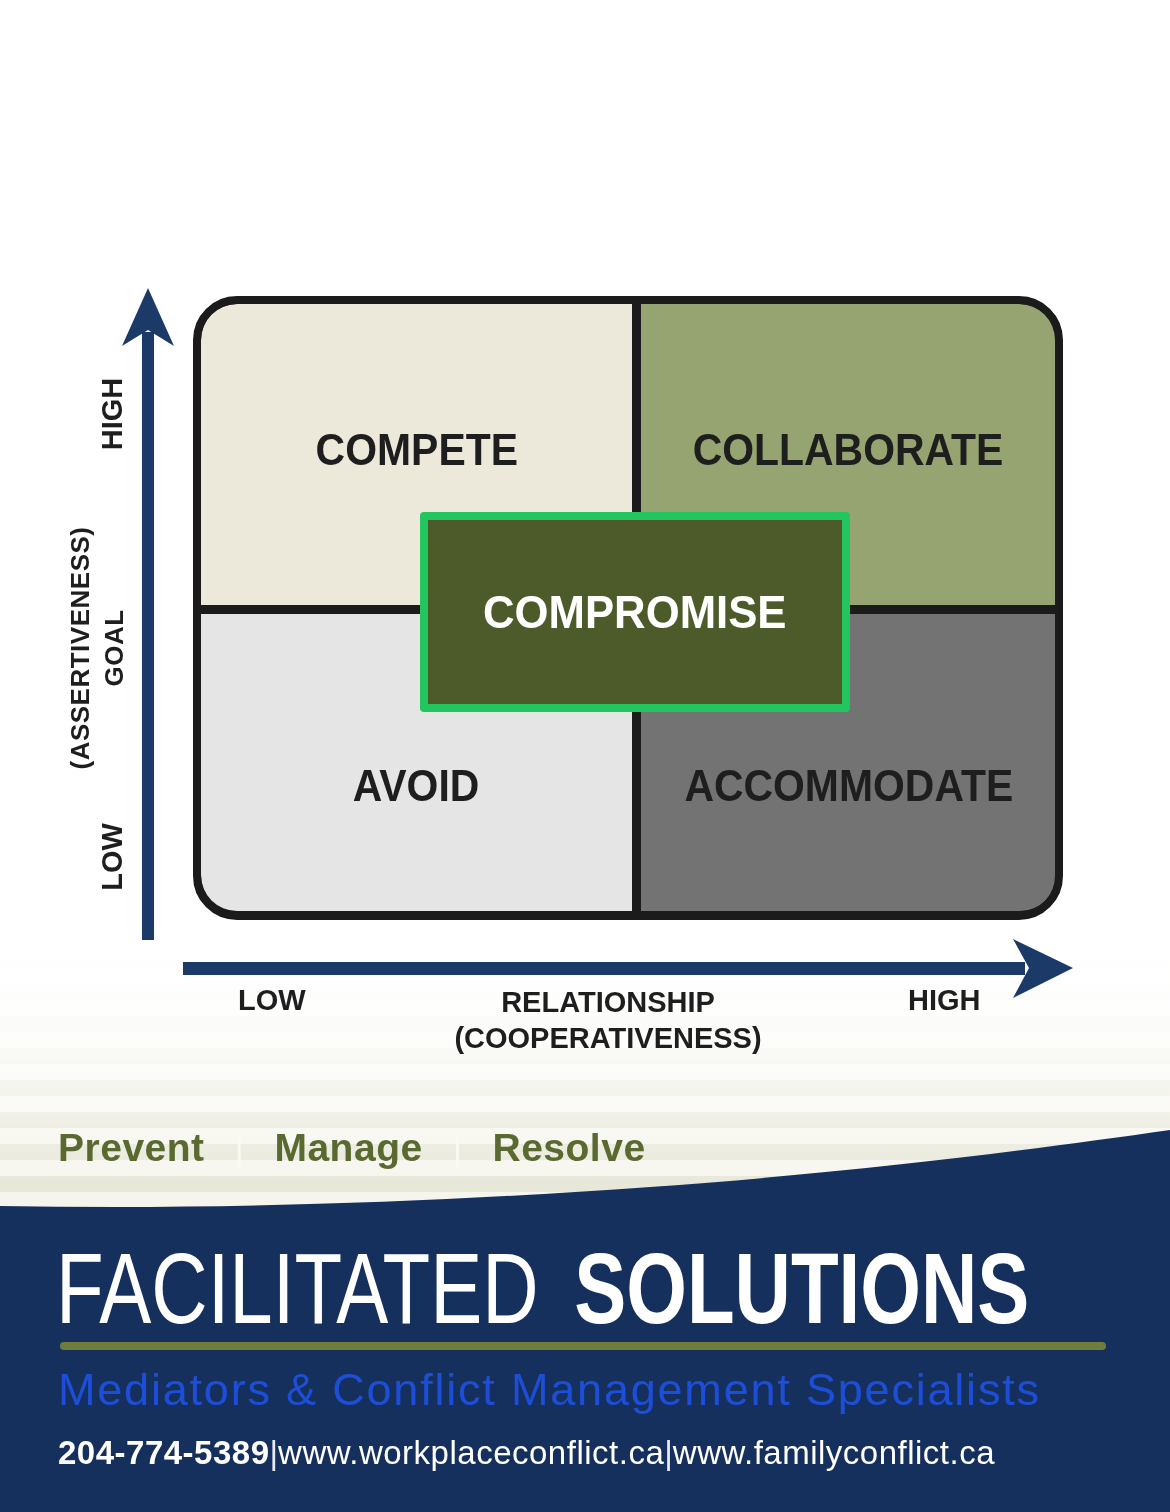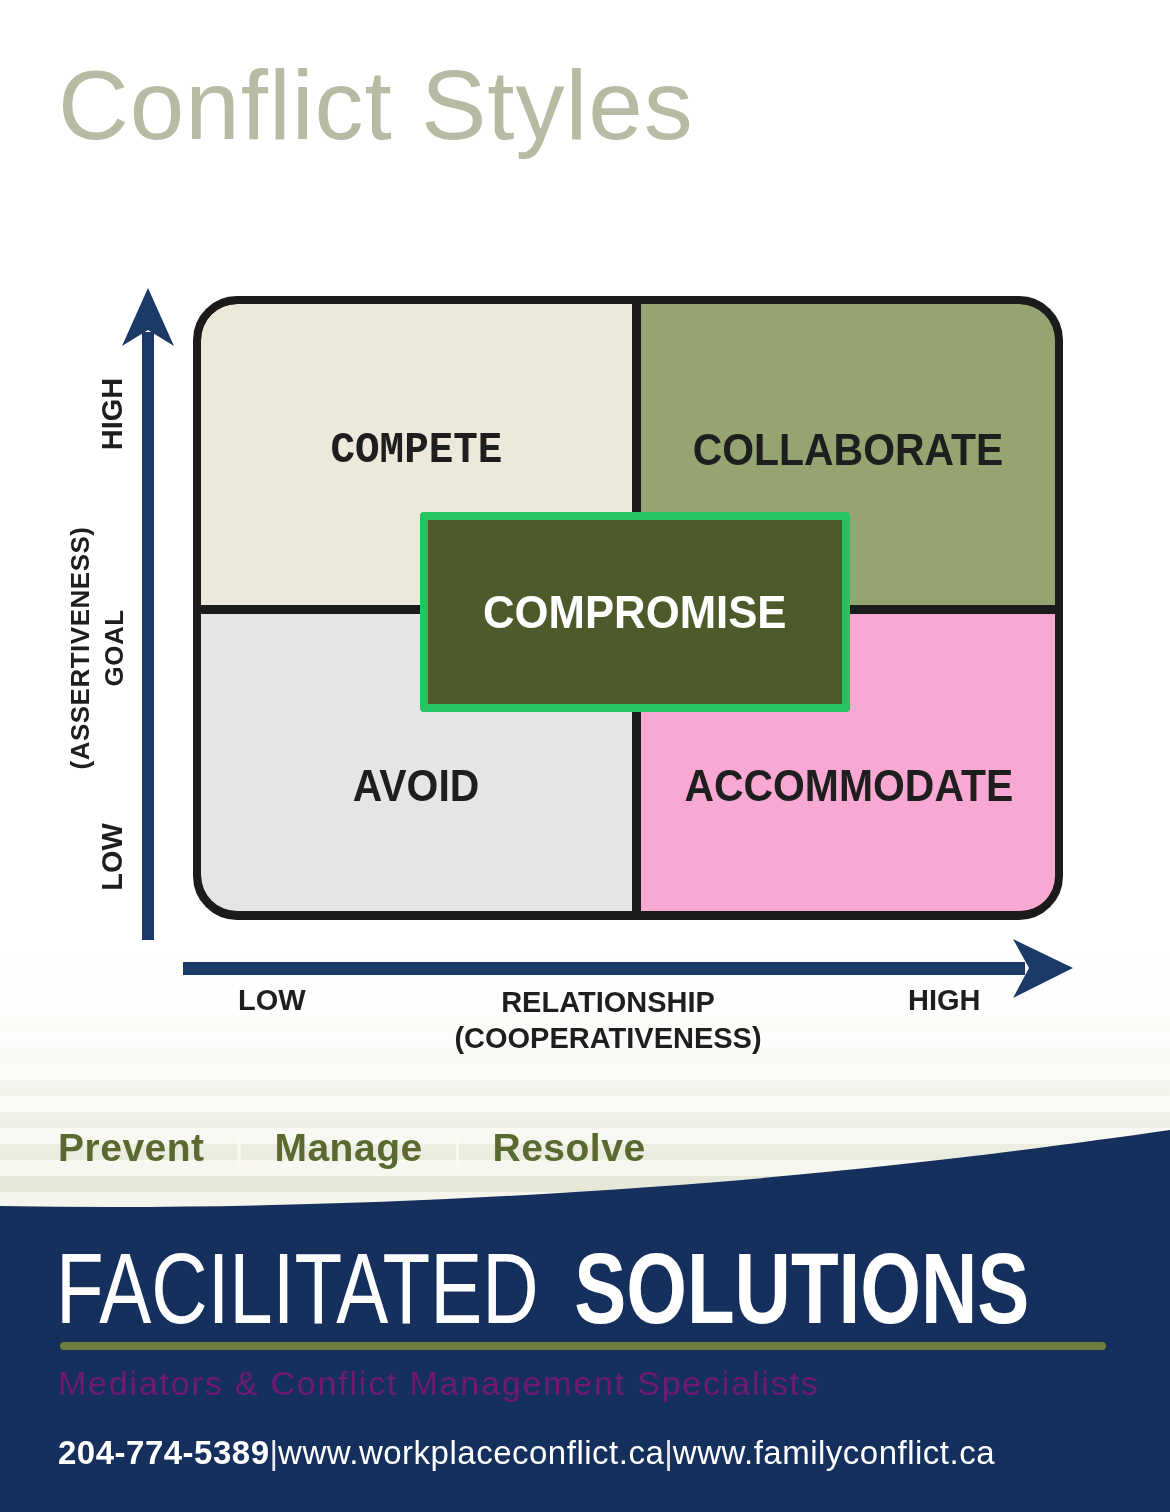--- a/index.html
+++ b/index.html
@@ -58,24 +58,24 @@
     justify-content: center;
   }
   .quad-label {
     font-size: 44px;
     font-weight: 700;
     letter-spacing: 0px;
     color: #1e1e1e;
     transform: scaleX(0.93);
     white-space: nowrap;
   }
-  .quad-compete     { background: #ece8da; border-top-left-radius: 36px; font-family: Liberation Mono, monospace; }
+  .quad-compete     { background: #ece8da; border-top-left-radius: 36px; }
   .quad-collaborate { background: #96a471; border-top-right-radius: 36px; }
   .quad-avoid       { background: #e5e5e5; border-bottom-left-radius: 36px; }
-  .quad-accommodate { background: #f9a8d4; border-bottom-right-radius: 36px; }
+  .quad-accommodate { background: #737373; border-bottom-right-radius: 36px; }
   .quad-avoid .quad-label, .quad-accommodate .quad-label { margin-top: 46px; }
   .quad-compete .quad-label, .quad-collaborate .quad-label { margin-top: -10px; }
 
   .center-box {
     position: absolute;
     left: 420px;
     top: 512px;
     width: 430px;
     height: 200px;
     background: #4c5b29;
@@ -178,23 +178,23 @@
   .brand-rule {
     position: absolute;
     left: 60px; top: 1342px;
     width: 1046px; height: 8px;
     background: #6e7d3c;
     border-radius: 4px;
   }
   .footer-sub {
     position: absolute;
     left: 58px; top: 1364px;
-    font-size: 34px;
-    font-weight: 400;
-    color: #701a75;
+    font-size: 45px;
+    font-weight: 400;
+    color: #1d4ed8;
     letter-spacing: 1.8px;
     white-space: nowrap;
   }
   .footer-contact {
     position: absolute;
     left: 58px; top: 1434px;
     font-size: 33px;
     color: #ffffff;
     display: flex;
     align-items: baseline;
@@ -203,21 +203,20 @@
   }
   .footer-contact .phone { font-weight: 700; letter-spacing: 0.5px; }
   .footer-contact .url   { font-weight: 400; letter-spacing: 0.5px; }
   .footer-contact .sep   { font-weight: 300; opacity: 0.9; }
 </style>
 </head>
 <body>
 
 <div class="page">
 
-  <div class="title">Conflict Styles</div>
 
   <div class="stripes"></div>
 
   <svg class="axis-svg" style="left:120px; top:288px;" width="56" height="652" viewBox="0 0 56 652">
     <rect x="22" y="44" width="12" height="608" fill="#1b3a68"></rect>
     <polygon points="28,0 54,58 28,42 2,58" fill="#1b3a68"></polygon>
   </svg>
 
   <svg class="axis-svg" style="left:183px; top:938px;" width="892" height="62" viewBox="0 0 892 62">
     <rect x="0" y="24" width="842" height="13" fill="#1b3a68"></rect>

